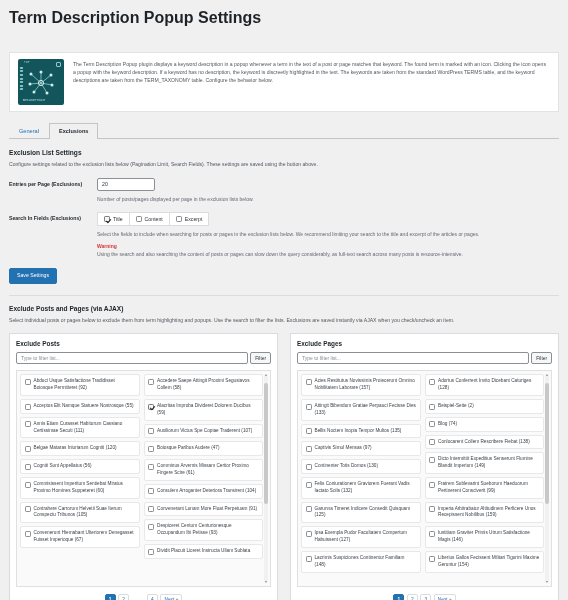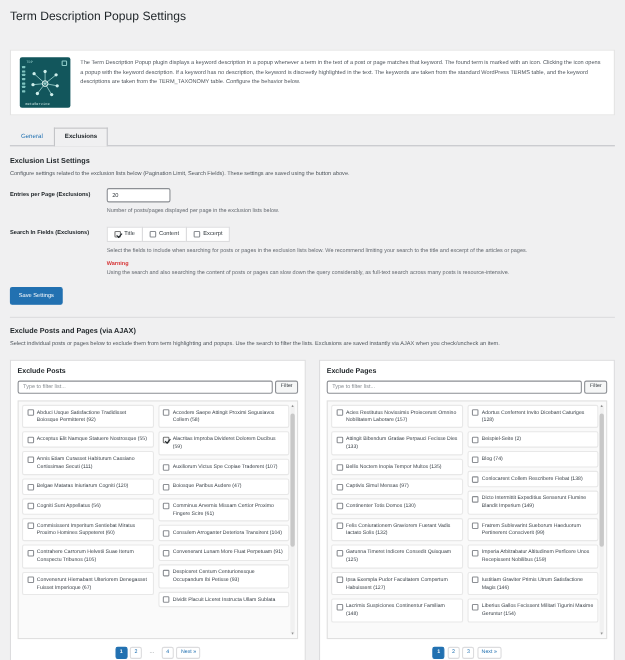--- a/index.html
+++ b/index.html
@@ -9,22 +9,22 @@
     background: #f0f0f1;
     font-family: "Liberation Sans", sans-serif;
     font-size: 5.2px;
     color: #3c434a;
     overflow: hidden;
   }
   .wrap { padding: 6px 9px 0 9px; }
 
   
   .page-title {
-    font-size: 11px;
-    font-weight: 400;
+    font-size: 16px;
+    font-weight: 700;
     color: #1d2327;
     margin: 2px 0 23px 0;
     line-height: 1.3;
   }
 
   
   .intro-card {
     background: #fff;
     border: 1px solid #e3e3e3;
     display: flex;

